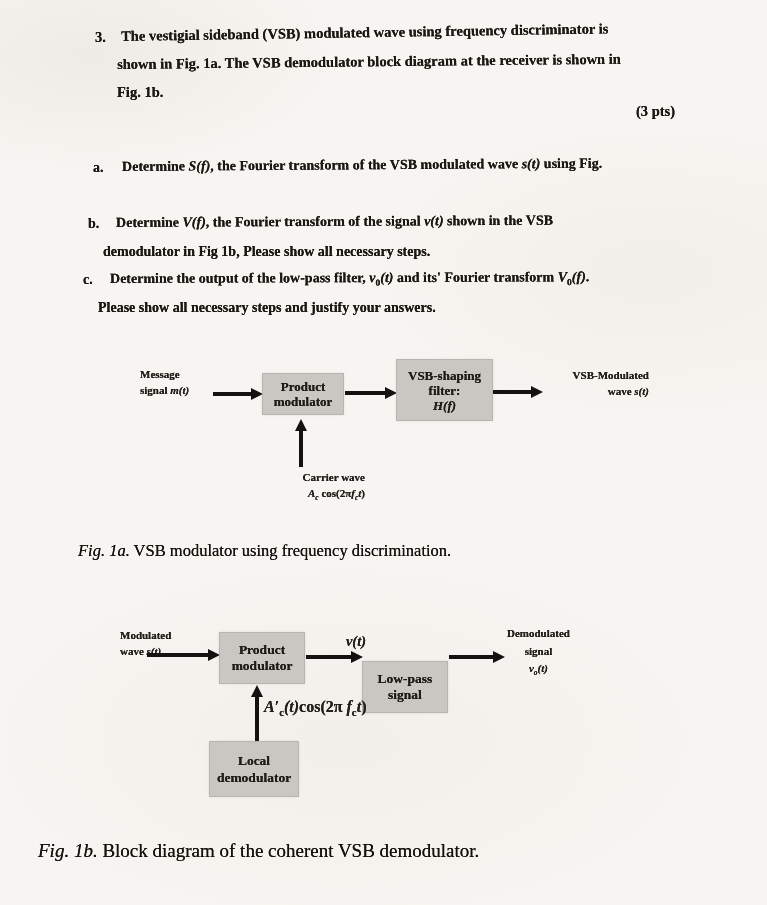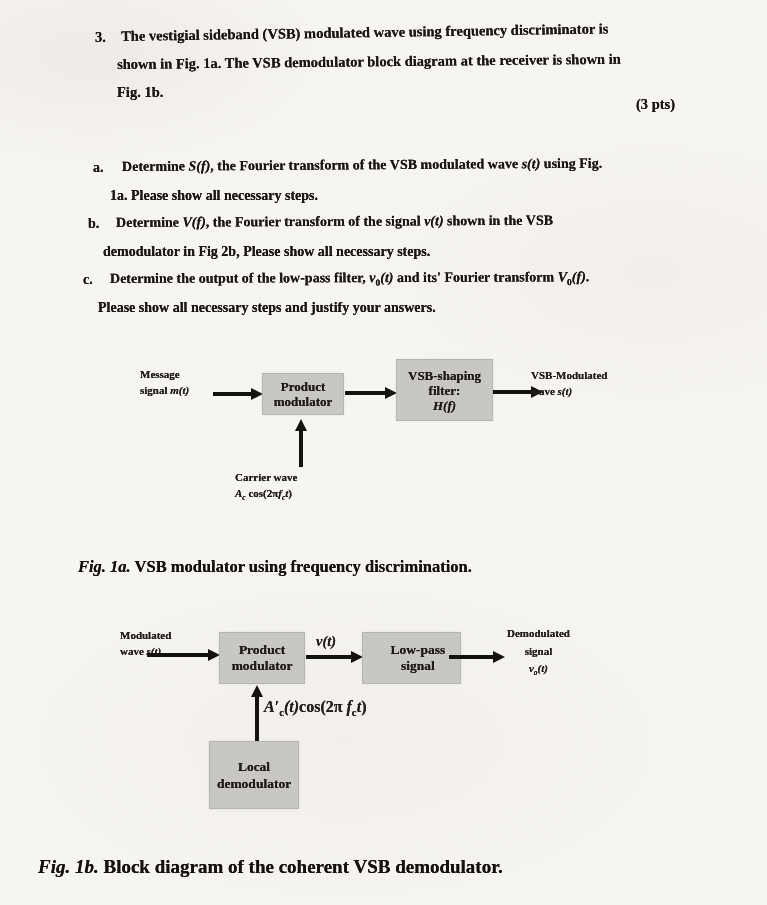--- a/index.html
+++ b/index.html
@@ -24,21 +24,21 @@
     text-shadow:0 0 .4px currentColor;
     transform-origin:left top;
   }
   .stmt{font-size:14.5px;}
   .it{font-style:italic;}
   sub{font-size:.68em;line-height:0;}
   .diag-label{
     font-weight:bold;font-size:11px;line-height:15.5px;
     text-shadow:0 0 .4px currentColor;color:#23201c;
   }
-  .center{text-align:left;}
+  .center{text-align:right;}
   .box{
     position:absolute;display:flex;flex-direction:column;
     justify-content:center;align-items:center;text-align:center;
     background:#c9c7c2;
     box-shadow:0 0 0 1px #b7b5af, 0 0 3px rgba(130,128,122,.35);
     font-weight:bold;font-size:13px;line-height:15px;color:#1f1c18;
     text-shadow:0 0 .4px currentColor;
   }
   .arrow-r{position:absolute;height:4px;background:#141210;}
   .arrow-r::after{
@@ -46,41 +46,40 @@
     border-left:12px solid #141210;
     border-top:6px solid transparent;border-bottom:6px solid transparent;
   }
   .arrow-u{position:absolute;width:4px;background:#141210;}
   .arrow-u::before{
     content:'';position:absolute;top:-12px;left:-4px;
     border-bottom:12px solid #141210;
     border-left:6px solid transparent;border-right:6px solid transparent;
   }
   .caption{
-    font-weight:bold;text-shadow:0 0 .5px currentColor;color:#15120e;margin-top:16px;
+    font-weight:normal;text-shadow:0 0 .5px currentColor;color:#15120e;
   }
 </style>
 </head>
 <body>
 
 <div class="page">
 
   <div class="abs txt stmt" style="left:95px;top:29px;">3.</div>
   <div class="abs txt stmt" style="left:121px;top:28px;transform:rotate(-0.9deg);">The vestigial sideband (VSB) modulated wave using frequency discriminator is</div>
   <div class="abs txt stmt" style="left:117px;top:56px;transform:rotate(-0.6deg);">shown in Fig. 1a.  The VSB demodulator block diagram at the receiver is shown in</div>
   <div class="abs txt stmt" style="left:117px;top:84px;">Fig. 1b.</div>
-  <div class="abs txt stmt" style="left:636px;top:96px;">(3 pts)</div>
+  <div class="abs txt stmt" style="left:636px;top:103px;">(3 pts)</div>
 
   <div class="abs txt" style="left:93px;top:159px;">a.</div>
   <div class="abs txt" style="left:122px;top:158px;transform:rotate(-0.4deg);"><span>Determine </span><span class="it">S(f)</span><span>, the Fourier transform of the VSB modulated wave </span><span class="it">s(t)</span><span> using Fig.</span></div>
-  <div class="abs txt" style="left:110px;top:187px;">1a. Please show all necessary steps.</div>
 
   <div class="abs txt" style="left:88px;top:215px;">b.</div>
   <div class="abs txt" style="left:116px;top:214px;transform:rotate(-0.3deg);"><span>Determine </span><span class="it">V(f)</span><span>, the Fourier transform of the signal </span><span class="it">v(t)</span><span> shown in the VSB</span></div>
-  <div class="abs txt" style="left:103px;top:243px;">demodulator in Fig 2b, Please show all necessary steps.</div>
+  <div class="abs txt" style="left:103px;top:243px;">demodulator in Fig 1b, Please show all necessary steps.</div>
 
   <div class="abs txt" style="left:83px;top:271px;">c.</div>
   <div class="abs txt" style="left:110px;top:270px;transform:rotate(-0.2deg);"><span>Determine the output of the low-pass filter, </span><span class="it">v</span><sub>0</sub><span class="it">(t)</span><span> and its' Fourier transform </span><span class="it">V</span><sub>0</sub><span class="it">(f)</span><span>.</span></div>
   <div class="abs txt" style="left:98px;top:299px;">Please show all necessary steps and justify your answers.</div>
 
   <div class="abs diag-label" style="left:140px;top:367px;">
     <div>Message</div>
     <div><span>signal </span><span class="it">m(t)</span></div>
   </div>
 
@@ -124,37 +123,37 @@
 
   <div class="box" style="left:220px;top:633px;width:84px;height:50px;font-size:13.5px;line-height:16px;">
     <div>Product</div>
     <div>modulator</div>
   </div>
 
   <div class="abs diag-label center" style="left:316px;top:634px;width:50px;font-size:14.5px;"><span class="it">v(t)</span></div>
 
   <div class="arrow-r" style="left:306px;top:655px;width:45px;"></div>
 
-  <div class="box" style="left:363px;top:633px;width:84px;height:50px;font-size:13.5px;line-height:16px;padding-left:13px;">
+  <div class="box" style="left:363px;top:662px;width:84px;height:50px;font-size:13.5px;line-height:16px;">
     <div>Low-pass</div>
     <div>signal</div>
   </div>
 
   <div class="arrow-r" style="left:449px;top:655px;width:44px;"></div>
 
   <div class="abs diag-label" style="left:507px;top:625px;line-height:17.5px;text-align:center;">
     <div>Demodulated</div>
     <div>signal</div>
     <div><span class="it">v</span><sub class="it">o</sub><span class="it">(t)</span></div>
   </div>
 
   <div class="arrow-u" style="left:255px;top:697px;height:45px;"></div>
 
   <div class="abs diag-label" style="left:264px;top:699px;font-size:16px;"><span class="it">A</span><span>′</span><sub>c</sub><span class="it">(t)</span><span>cos(2π </span><span class="it">f</span><sub>c</sub><span class="it">t</span><span>)</span></div>
 
-  <div class="box" style="left:210px;top:742px;width:88px;height:66px;font-size:13.5px;line-height:17px;">
+  <div class="box" style="left:210px;top:742px;width:88px;height:54px;font-size:13.5px;line-height:17px;">
     <div>Local</div>
     <div>demodulator</div>
   </div>
 
   <div class="abs caption" style="left:38px;top:840px;font-size:19px;"><span class="it">Fig. 1b.</span><span> Block diagram of the coherent VSB demodulator.</span></div>
 
 </div>
 
 </body></html>

